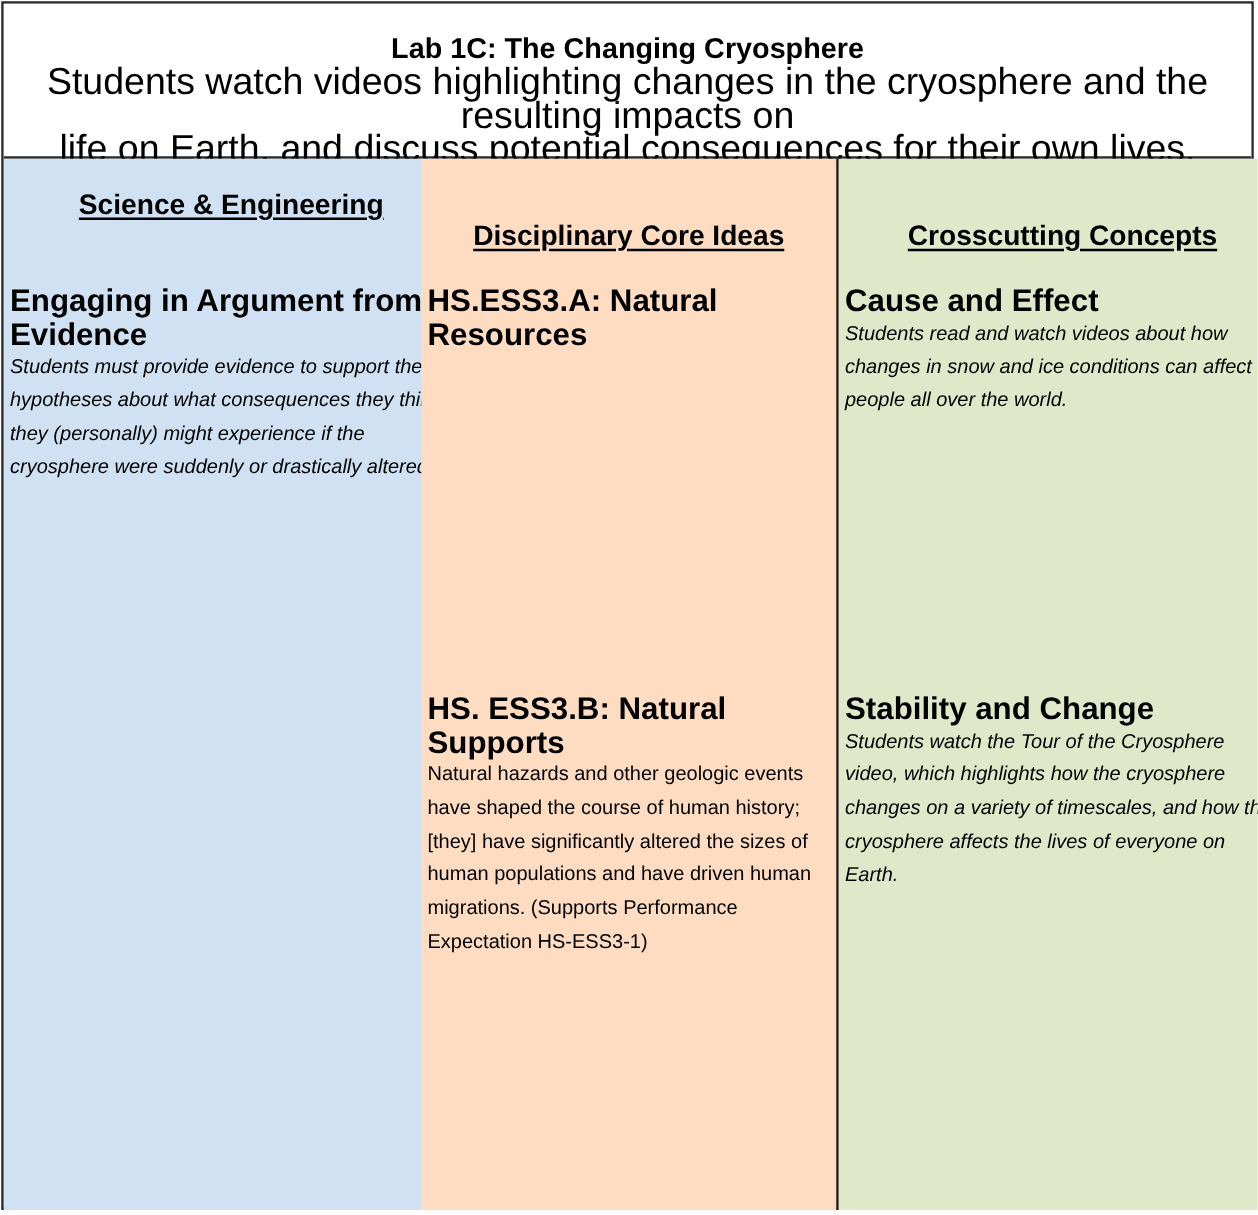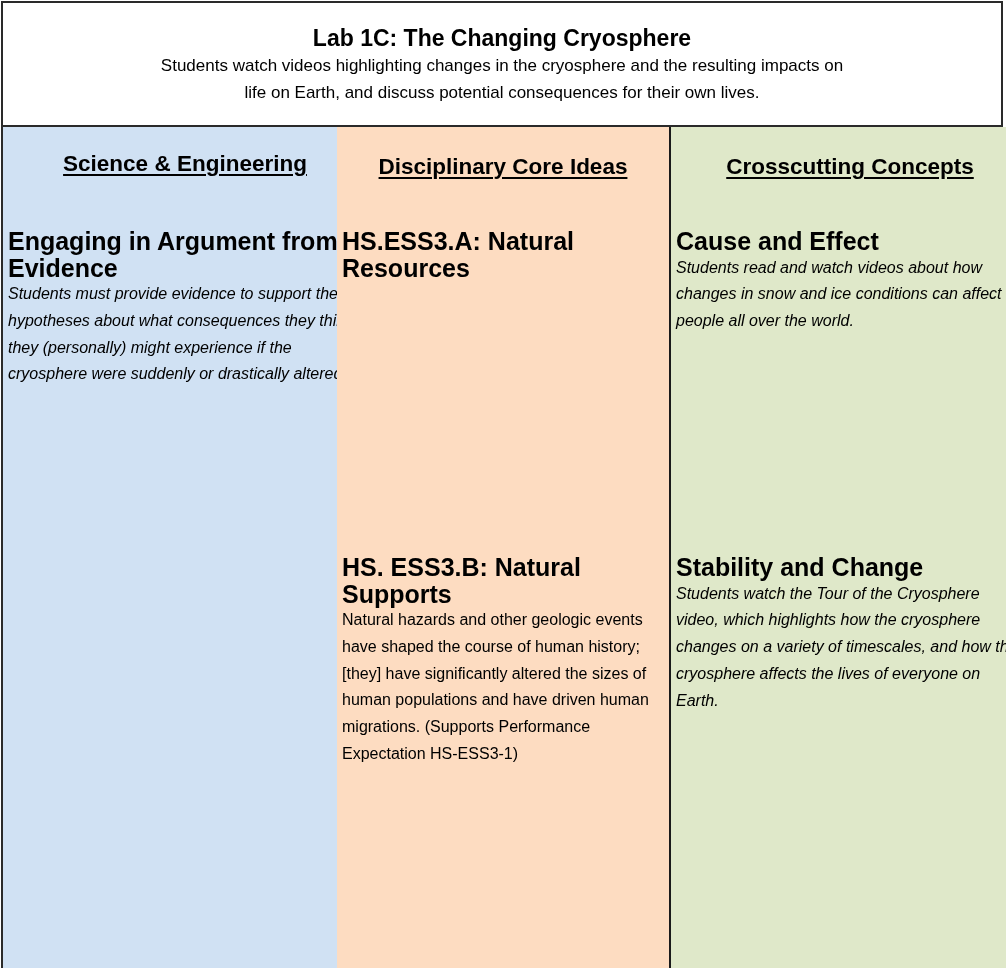--- a/index.html
+++ b/index.html
@@ -3,29 +3,29 @@
 <meta charset="utf-8">
 <style>
   html, body { margin: 0; padding: 0; background: #ffffff; }
   body { width: 1006px; height: 972px; position: relative; overflow: hidden;
          font-family: "Liberation Sans", sans-serif; color: #000; }
   .frame { position: absolute; left: 1px; top: 1px; width: 1002px; height: 967px;
            border: 2px solid #2a2a2a; box-sizing: border-box; }
   .header { position: absolute; left: 0; top: 0; width: 998px; height: 124px;
             background: #ffffff; border-bottom: 2px solid #2a2a2a; text-align: center; box-sizing: border-box; }
   .title { font-weight: bold; font-size: 23px; margin-top: 22px; line-height: 27px; }
-  .desc { font-size: 17px; line-height: 27px; }
+  .desc { font-size: 30px; line-height: 27px; }
   .col { position: absolute; top: 124px; height: 841px; box-sizing: border-box; }
   .c1 { left: 0; width: 366px; background: #d0e1f3; border-right: 2px solid #1a1a1a; }
   .c2 { left: 334px; width: 334px; background: #fddcc1; border-right: 2px solid #1a1a1a; }
   .c3 { left: 668px; width: 358px; background: #dfe8c9; }
   .col-head { text-align: center; font-weight: bold; font-size: 22.5px; line-height: 27px;
               text-decoration: underline; text-underline-offset: 3px; }
   .c1 .col-head { margin-top: 23px; }
-  .c2 .col-head, .c3 .col-head { margin-top: 26px; }
+  .c2 .col-head, .c3 .col-head { margin-top: 48px; }
   .entry { position: absolute; left: 5px; right: 0; }
   .c2 .entry, .c3 .entry { left: 5px; }
   .e-title { font-weight: bold; font-size: 25px; line-height: 26.5px; }
   .e-body { font-size: 16px; line-height: 26.8px; }
   .italic { font-style: italic; }
 </style>
 </head>
 <body>
 
 <div class="frame">

